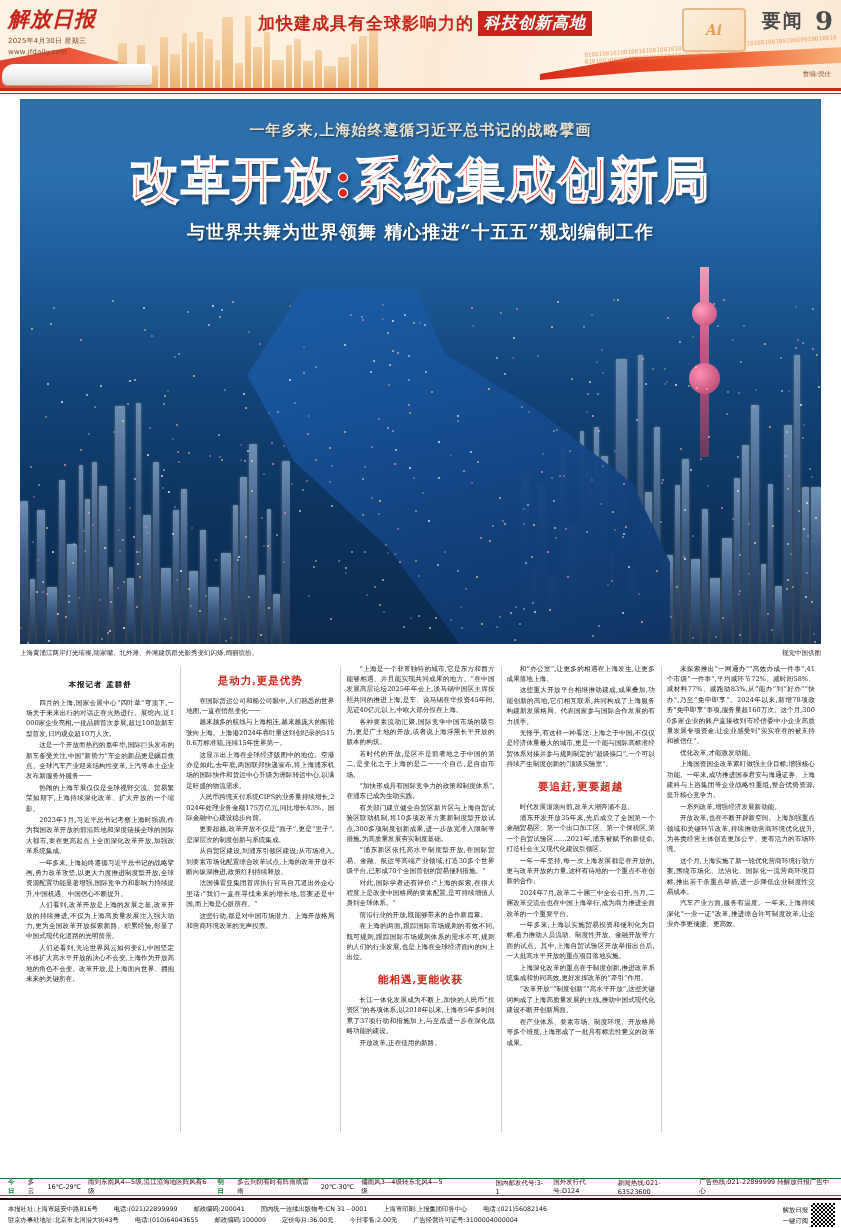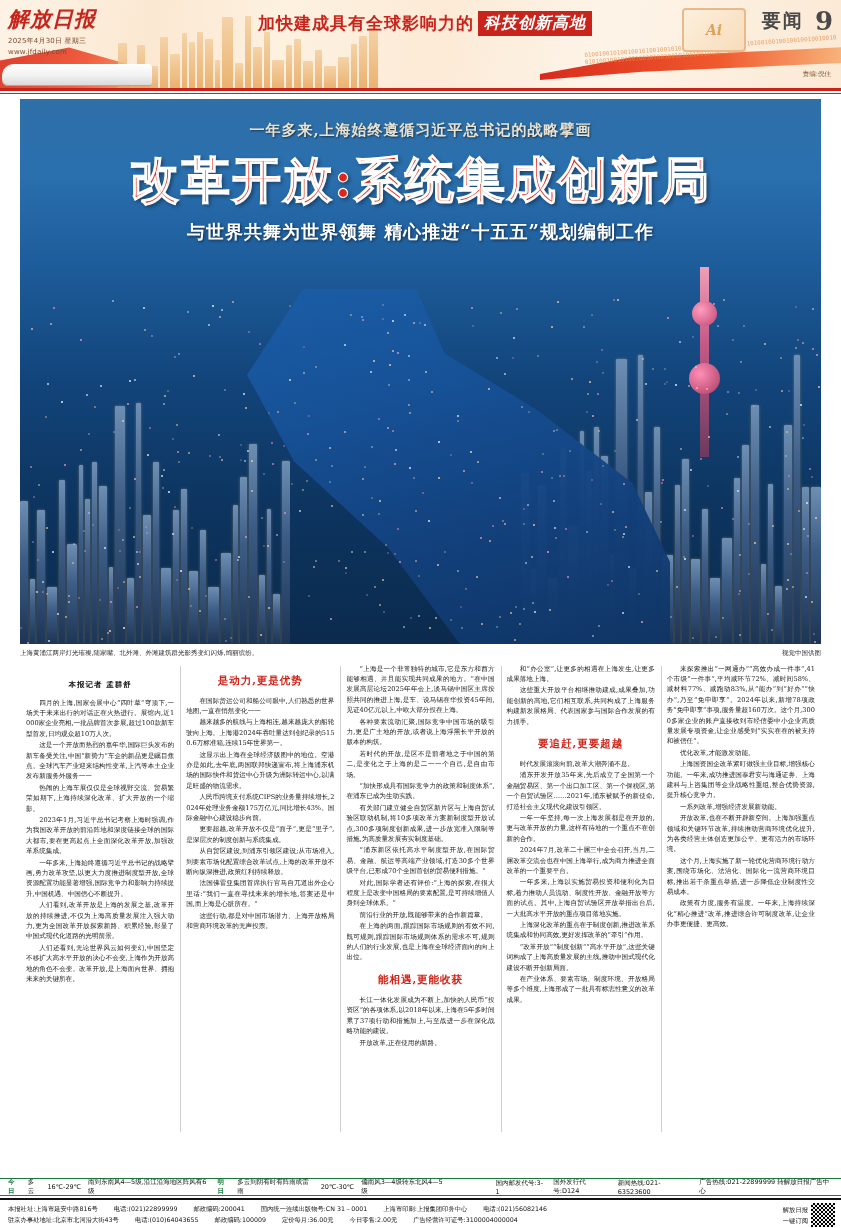--- a/index.html
+++ b/index.html
@@ -815,20 +815,21 @@
       <div class="subhead">能相遇,更能收获</div>
       <div id="c3b">
           <div class="para">长江一体化发展成为不断上,加快的人民币“投资区”的各项体系,以2018年以来,上海在5年多时间累了37项行动和措施加上,与至战进一步在深化战略功能的建设。</div>
           <div class="para">开放改革,正在使用的新路。</div>
         </div>
     </div>
     <div class="col">
       <div id="c4">
           <div class="para">和“办公室”,让更多的相遇在上海发生,让更多成果落地上海。</div>
           <div class="para">这些重大开放平台相继推动建成,成果叠加,功能创新的高地,它们相互联系,共同构成了上海服务构建新发展格局、代表国家参与国际合作发展的有力抓手。</div>
+          <div class="para">无怪乎,有这样一种看法:上海之于中国,不仅仅是经济体量最大的城市,更是一个能与国际高标准经贸体系对接并参与规则制定的“超级接口”,一个可以持续产生制度创新的“顶级实验室”。</div>
         </div>
       <div class="subhead">要追赶,更要超越</div>
       <div id="c4b">
           <div class="para">时代发展滚滚向前,改革大潮奔涌不息。</div>
           <div class="para">浦东开发开放35年来,先后成立了全国第一个金融贸易区、第一个出口加工区、第一个保税区,第一个自贸试验区……2021年,浦东被赋予的新使命,打造社会主义现代化建设引领区。</div>
           <div class="para">一年一年坚持,每一次上海发展都是在开放的,更与改革开放的力量,这样有待地的一个重点不在创新的合作。</div>
           <div class="para">2024年7月,改革二十届三中全会召开,当月,二届改革交流会也在中国上海举行,成为商力推进全面改革的一个重要平台。</div>
           <div class="para">一年多来,上海以实施贸易投资和便利化为目标,着力推动人员流动、制度性开放、金融开放等方面的试点。其中,上海自贸试验区开放举措出台后,一大批高水平开放的重点项目落地实施。</div>
           <div class="para">上海深化改革的重点在于制度创新,推进改革系统集成和协同高效,更好发挥改革的“牵引”作用。</div>
           <div class="para">“改革开放”“制度创新”“高水平开放”,这些关键词构成了上海高质量发展的主线,推动中国式现代化建设不断开创新局面。</div>
@@ -836,21 +837,21 @@
         </div>
     </div>
     <div class="col">
       <div id="c5">
           <div class="para">来探索推出“一网通办”“高效办成一件事”,41个市级“一件事”,平均减环节72%、减时间58%、减材料77%、减跑动83%,从“能办”到“好办”“快办”,乃至“免申即享”。2024年以来,新增78项政务“免申即享”事项,服务量超160万次。这个月,3000多家企业的账户直接收到市经信委中小企业高质量发展专项资金,让企业感受到“实实在在的被支持和被信任”。</div>
           <div class="para">优化改革,才能激发动能。</div>
           <div class="para">上海国资国企改革紧盯做强主业目标,增强核心功能。一年来,成功推进国泰君安与海通证券、上海建科与上咨集团等企业战略性重组,整合优势资源,提升核心竞争力。</div>
           <div class="para">一系列改革,增强经济发展新动能。</div>
           <div class="para">开放改革,也在不断开辟新空间。上海加强重点领域和关键环节改革,持续推动营商环境优化提升,为各类经营主体创造更加公平、更有活力的市场环境。</div>
           <div class="para">这个月,上海实施了新一轮优化营商环境行动方案,围绕市场化、法治化、国际化一流营商环境目标,推出若干条重点举措,进一步降低企业制度性交易成本。</div>
-          <div class="para">政策有力度,服务有温度。一年来,上海持续深化“精心推进”改革,推进综合许可制度改革,让企业办事更便捷、更高效。</div>
+          <div class="para">汽车产业方面,服务有温度。一年来,上海持续深化“一业一证”改革,推进综合许可制度改革,让企业办事更便捷、更高效。</div>
         </div>
     </div>
   </div>
 
   <div class="weather-bar">
     <span class="wb-tag">今日</span>
     <span>多云</span>
     <span>16℃-29℃</span>
     <span>南到东南风4—5级,沿江沿海地区阵风有6级</span>
     <span class="wb-tag">明日</span>

